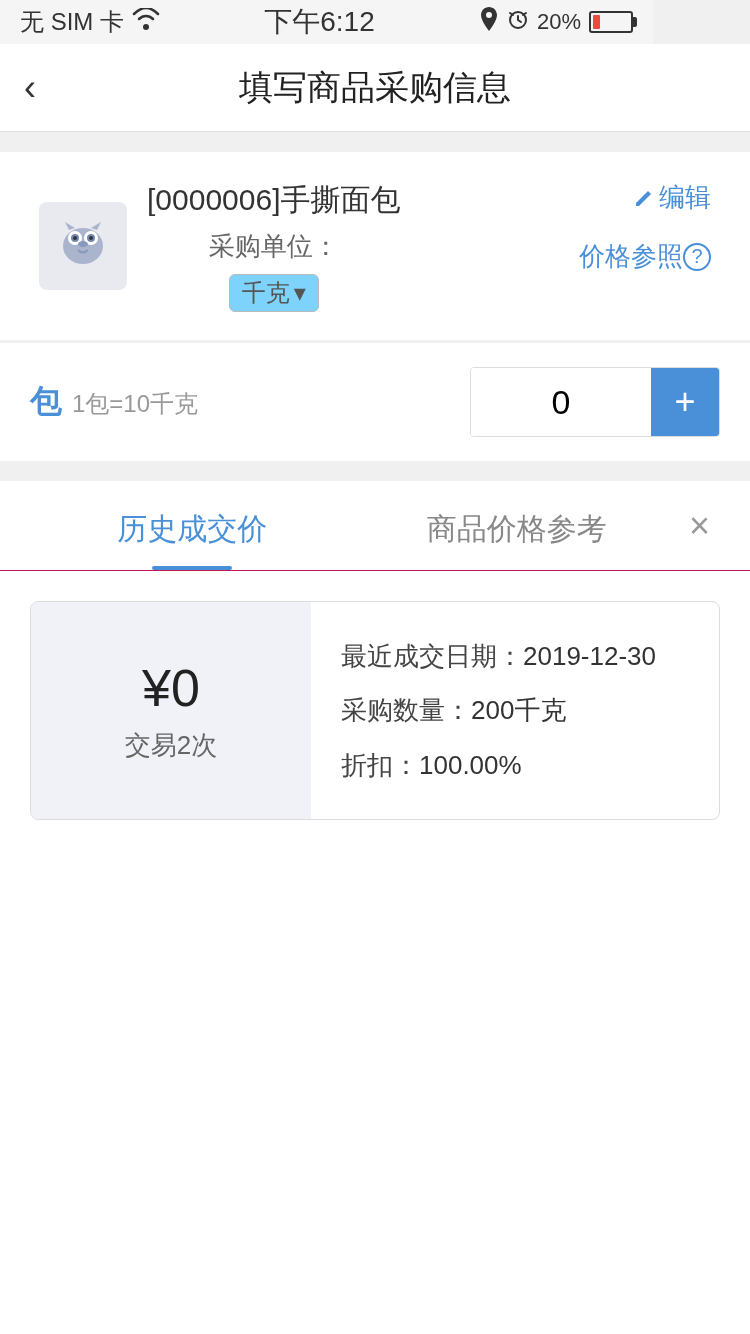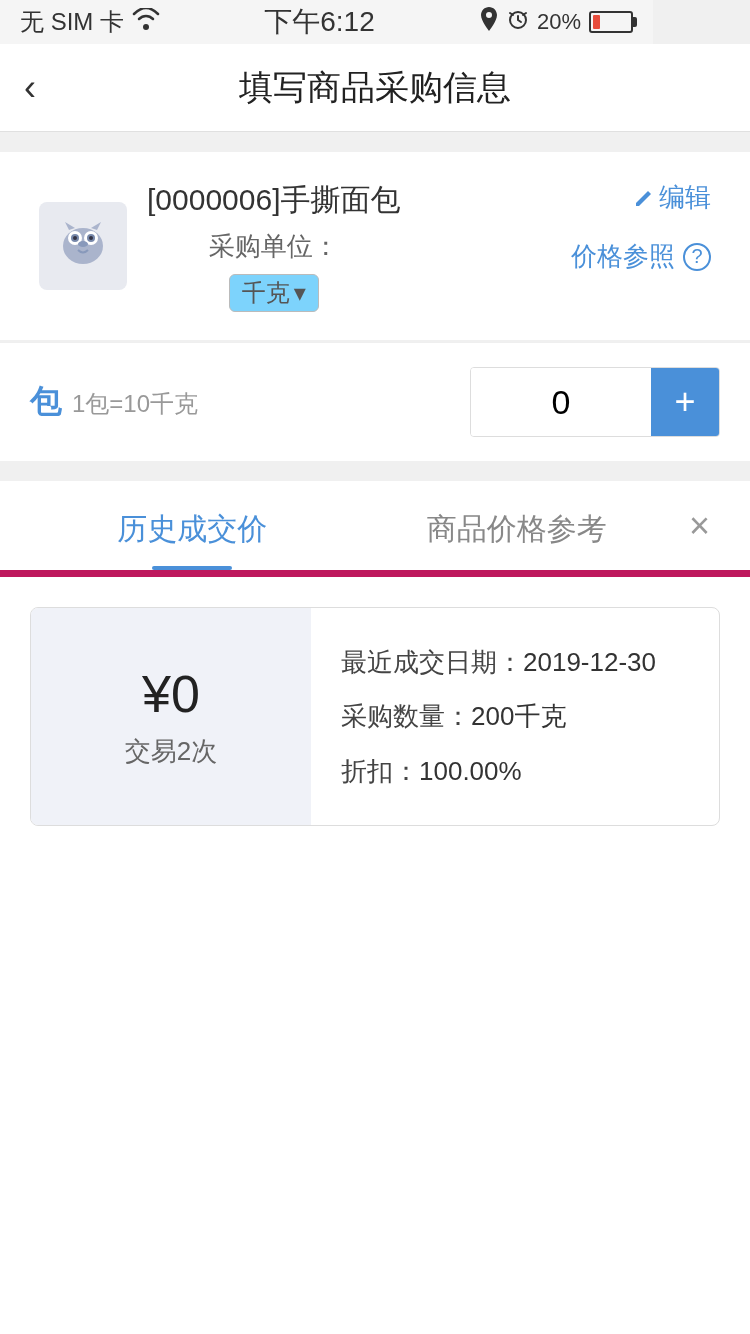--- a/index.html
+++ b/index.html
@@ -158,21 +158,20 @@
       display: flex;
       align-items: center;
       gap: 4px;
     }
     .price-ref-btn {
       font-size: 26px;
       color: #4a90d9;
       cursor: pointer;
       display: flex;
       align-items: center;
-      gap: 8px;
       margin-top: 8px;
       justify-content: center;
     }
 
     
     .quantity-section {
       background: #fff;
       margin-top: 2px;
     }
     .quantity-row {
@@ -226,21 +225,21 @@
     }
 
     
     .tab-section {
       background: #fff;
       margin-top: 20px;
     }
     .tab-bar {
       display: flex;
       align-items: center;
-      border-bottom: 7px solid #be185d;
+      border-bottom: 1px solid #be185d;
       position: relative;
       padding: 0 30px;
     }
     .tab-item {
       flex: 1;
       text-align: center;
       padding: 28px 0 20px;
       font-size: 30px;
       color: #888;
       cursor: pointer;

